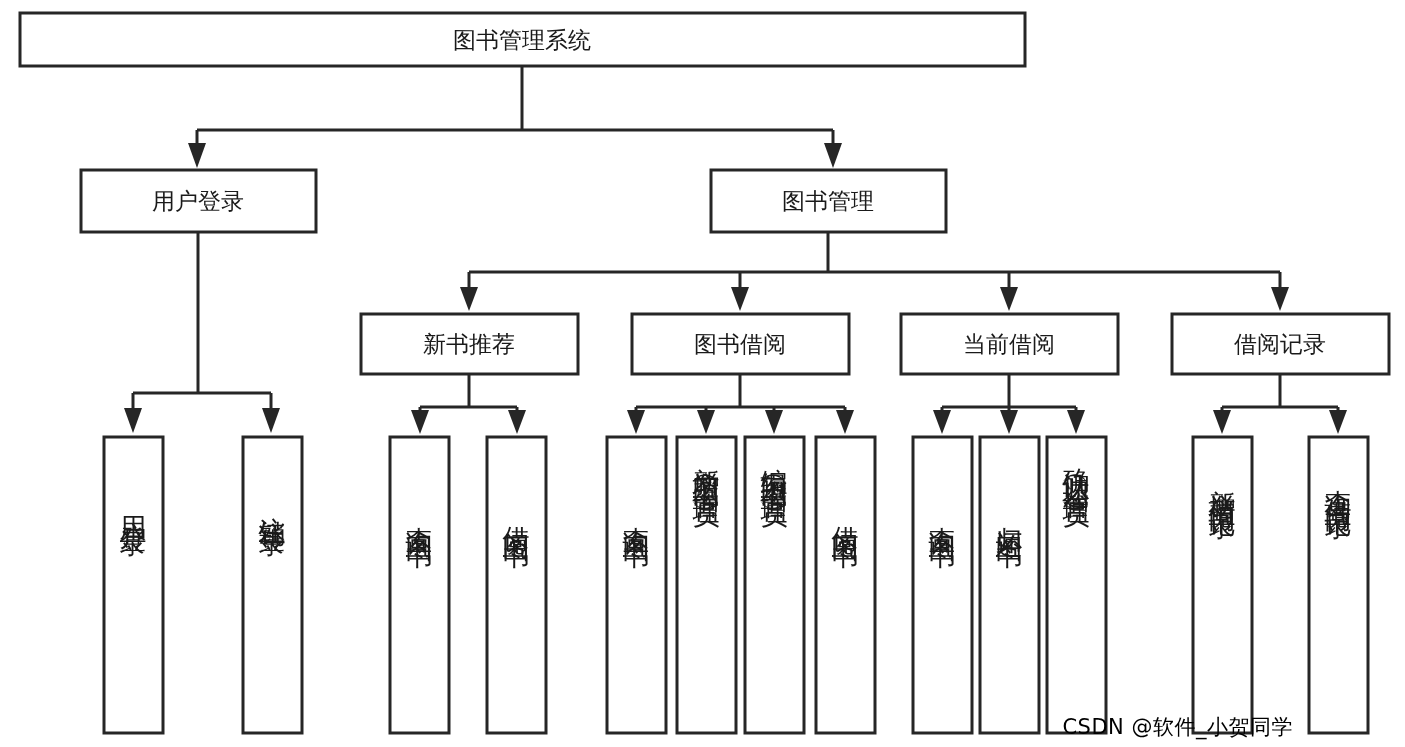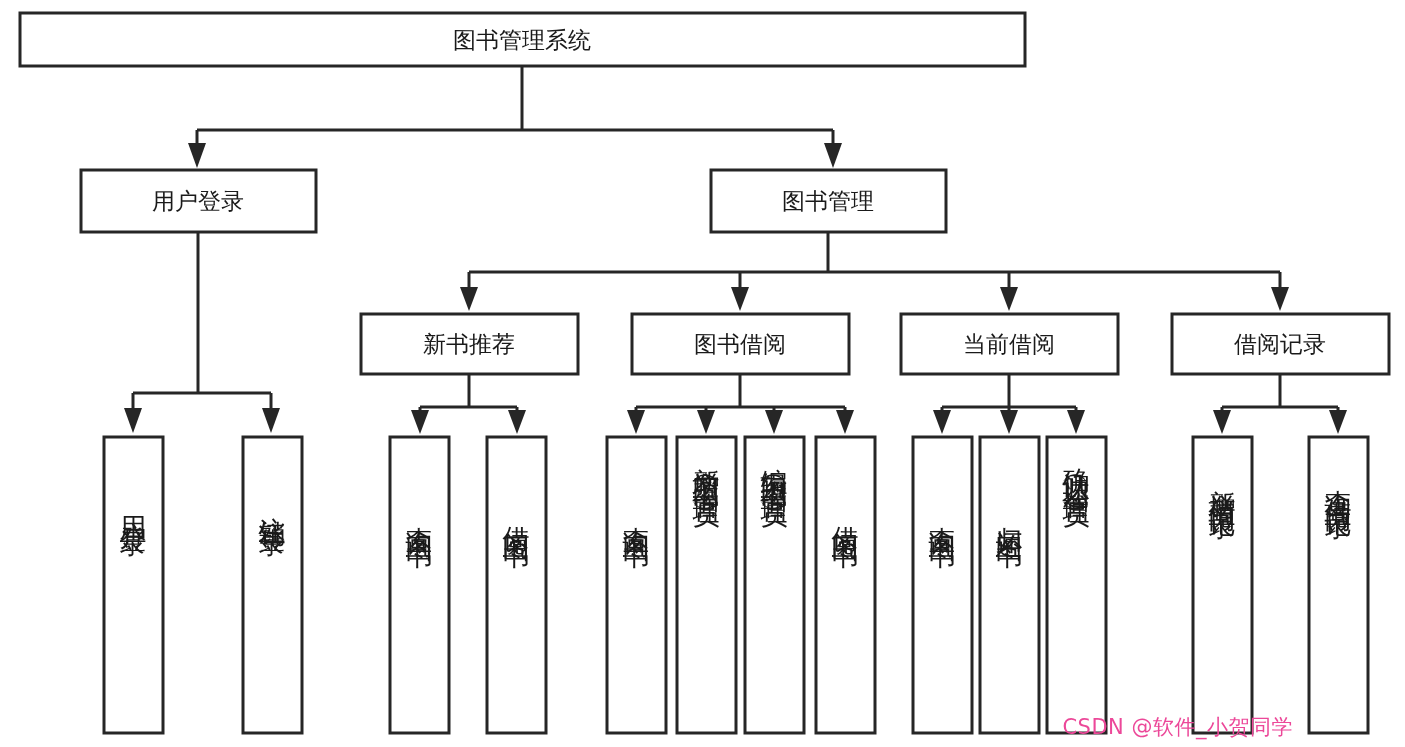--- a/index.html
+++ b/index.html
@@ -63,21 +63,21 @@
     letter-spacing: 5px;
     color: #1a1a1a;
     white-space: nowrap;
   }
   .watermark {
     position: absolute;
     right: 12px;
     bottom: 6px;
     font-family: "DejaVu Sans", "Liberation Sans", sans-serif;
     font-size: 21px;
-    color: #ec4899;
+    color: #000000;
     white-space: nowrap;
     letter-spacing: 0.5px;
   }
 </style>
 </head>
 <body>
 
 <div id="diagram-root">
 
   <svg id="flow" viewBox="0 0 1405 747" xmlns="http://www.w3.org/2000/svg">

